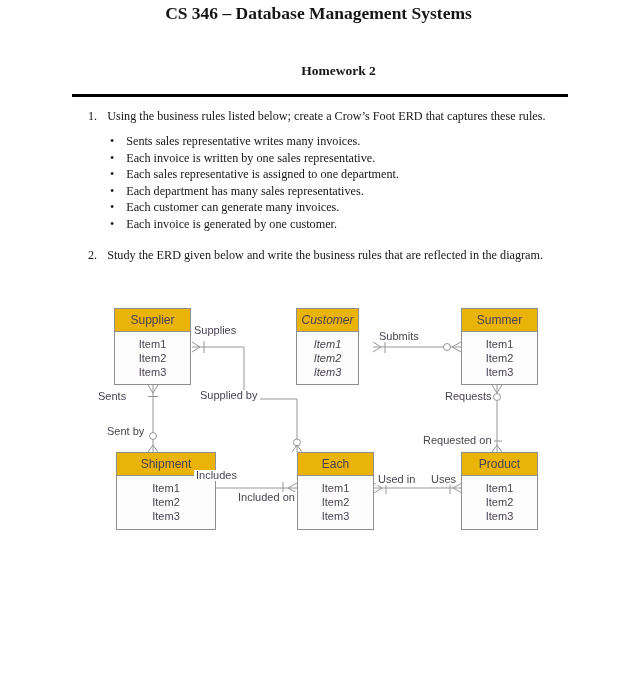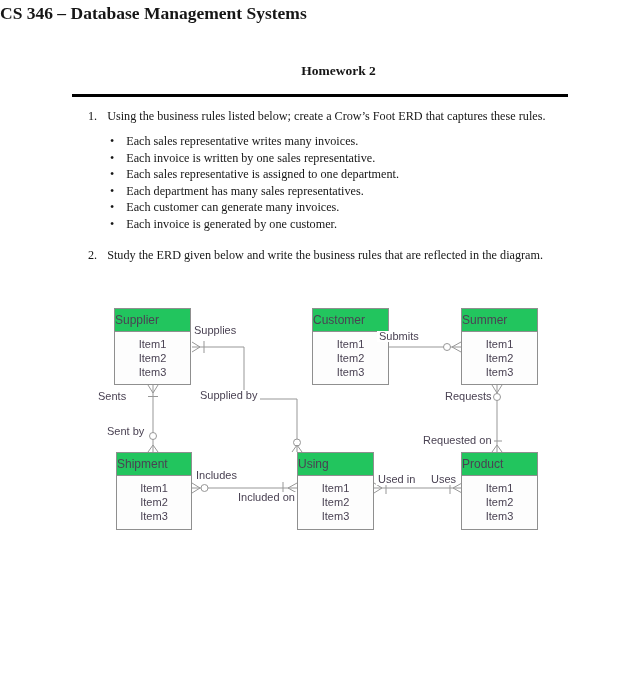--- a/index.html
+++ b/index.html
@@ -1,46 +1,46 @@
 <!DOCTYPE html>
 <html><head>
 <meta charset="utf-8">
 <style>
   html,body{margin:0;padding:0;}
   body{
     width:637px;height:700px;position:relative;background:#ffffff;
     font-family:"Liberation Serif", serif;color:#161616;overflow:hidden;
   }
   
-  .title-block{position:absolute;top:2px;left:0;width:637px;}
+  .title-block{position:absolute;top:2px;left:0;width:637px;text-align:center;}
   .course-title,.term-title{font-size:17.5px;font-weight:bold;line-height:22px;}
   .hw-title{position:absolute;top:63px;left:0;width:637px;text-align:center;
     font-size:13.5px;font-weight:bold;margin-left:20px;}
   .rule{position:absolute;top:94px;left:72px;width:496px;height:2.5px;background:#000;}
   
   .question{position:absolute;display:flex;gap:10px;font-size:12.2px;line-height:15px;}
   .q1{top:109px;left:88px;width:520px;}
   .q2{top:248px;left:88px;width:520px;}
   .q-num{flex:0 0 auto;}
   .bullet-list{position:absolute;top:133px;left:110px;list-style:none;margin:0;padding:0;}
   .bullet-item{display:flex;gap:12px;font-size:12.2px;line-height:16.6px;}
   .bullet-dot::before{content:"•";font-size:12px;}
   
   .diagram{position:absolute;top:295px;left:0;width:637px;height:260px;
     font-family:"Liberation Sans", sans-serif;color:#4a4253;}
   .connectors{position:absolute;top:0;left:0;}
   .entity{position:absolute;border:1px solid #8f8f8f;background:#fdfdfd;
     box-sizing:border-box;}
-  .entity-header{height:22px;line-height:22px;background:#22c55e;
-    border-bottom:1px solid #8f8f8f;text-align:left;font-size:12px;}
+  .entity-header{height:22px;line-height:22px;background:#eab308;
+    border-bottom:1px solid #8f8f8f;text-align:center;font-size:12px;}
   .entity-body{text-align:center;font-size:11px;line-height:14px;padding-top:5px;}
   .e-supplier{left:114px;top:13px;width:77px;height:77px;}
-  .e-customer{left:312px;top:13px;width:77px;height:77px;}
+  .e-customer{left:296px;top:13px;width:63px;height:77px;font-style:italic;}
   .e-order{left:461px;top:13px;width:77px;height:77px;}
-  .e-shipment{left:116px;top:157px;width:76px;height:78px;}
+  .e-shipment{left:116px;top:157px;width:100px;height:78px;}
   .e-item{left:297px;top:157px;width:77px;height:78px;}
   .e-product{left:461px;top:157px;width:77px;height:78px;}
   .dlabel{position:absolute;font-size:11px;line-height:11px;background:#ffffff;
     padding:0 2px;white-space:nowrap;}
   .l-supplies{left:192px;top:30px;}
   .l-supplied-by{left:198px;top:95px;}
   .l-sents{left:96px;top:96px;}
   .l-sent-by{left:105px;top:131px;}
   .l-submits{left:377px;top:36px;}
   .l-requests{left:443px;top:96px;}
@@ -59,21 +59,21 @@
 <div class="hw-title">Homework 2</div>
 <div class="rule"></div>
 
 <div class="question q1">
   <span class="q-num">1.</span>
   <span>Using the business rules listed below; create a Crow’s Foot ERD that captures these rules.</span>
 </div>
 <ul class="bullet-list">
   <li class="bullet-item">
     <span class="bullet-dot"></span>
-    <span>Each sales representative writes many invoices.</span>
+    <span>Sents sales representative writes many invoices.</span>
   </li>
   <li class="bullet-item">
     <span class="bullet-dot"></span>
     <span>Each invoice is written by one sales representative.</span>
   </li>
   <li class="bullet-item">
     <span class="bullet-dot"></span>
     <span>Each sales representative is assigned to one department.</span>
   </li>
   <li class="bullet-item">
@@ -174,21 +174,21 @@
   </div>
   <div class="entity e-shipment">
     <div class="entity-header">Shipment</div>
     <div class="entity-body">
       <div>Item1</div>
       <div>Item2</div>
       <div>Item3</div>
     </div>
   </div>
   <div class="entity e-item">
-    <div class="entity-header">Using</div>
+    <div class="entity-header">Each</div>
     <div class="entity-body">
       <div>Item1</div>
       <div>Item2</div>
       <div>Item3</div>
     </div>
   </div>
   <div class="entity e-product">
     <div class="entity-header">Product</div>
     <div class="entity-body">
       <div>Item1</div>

